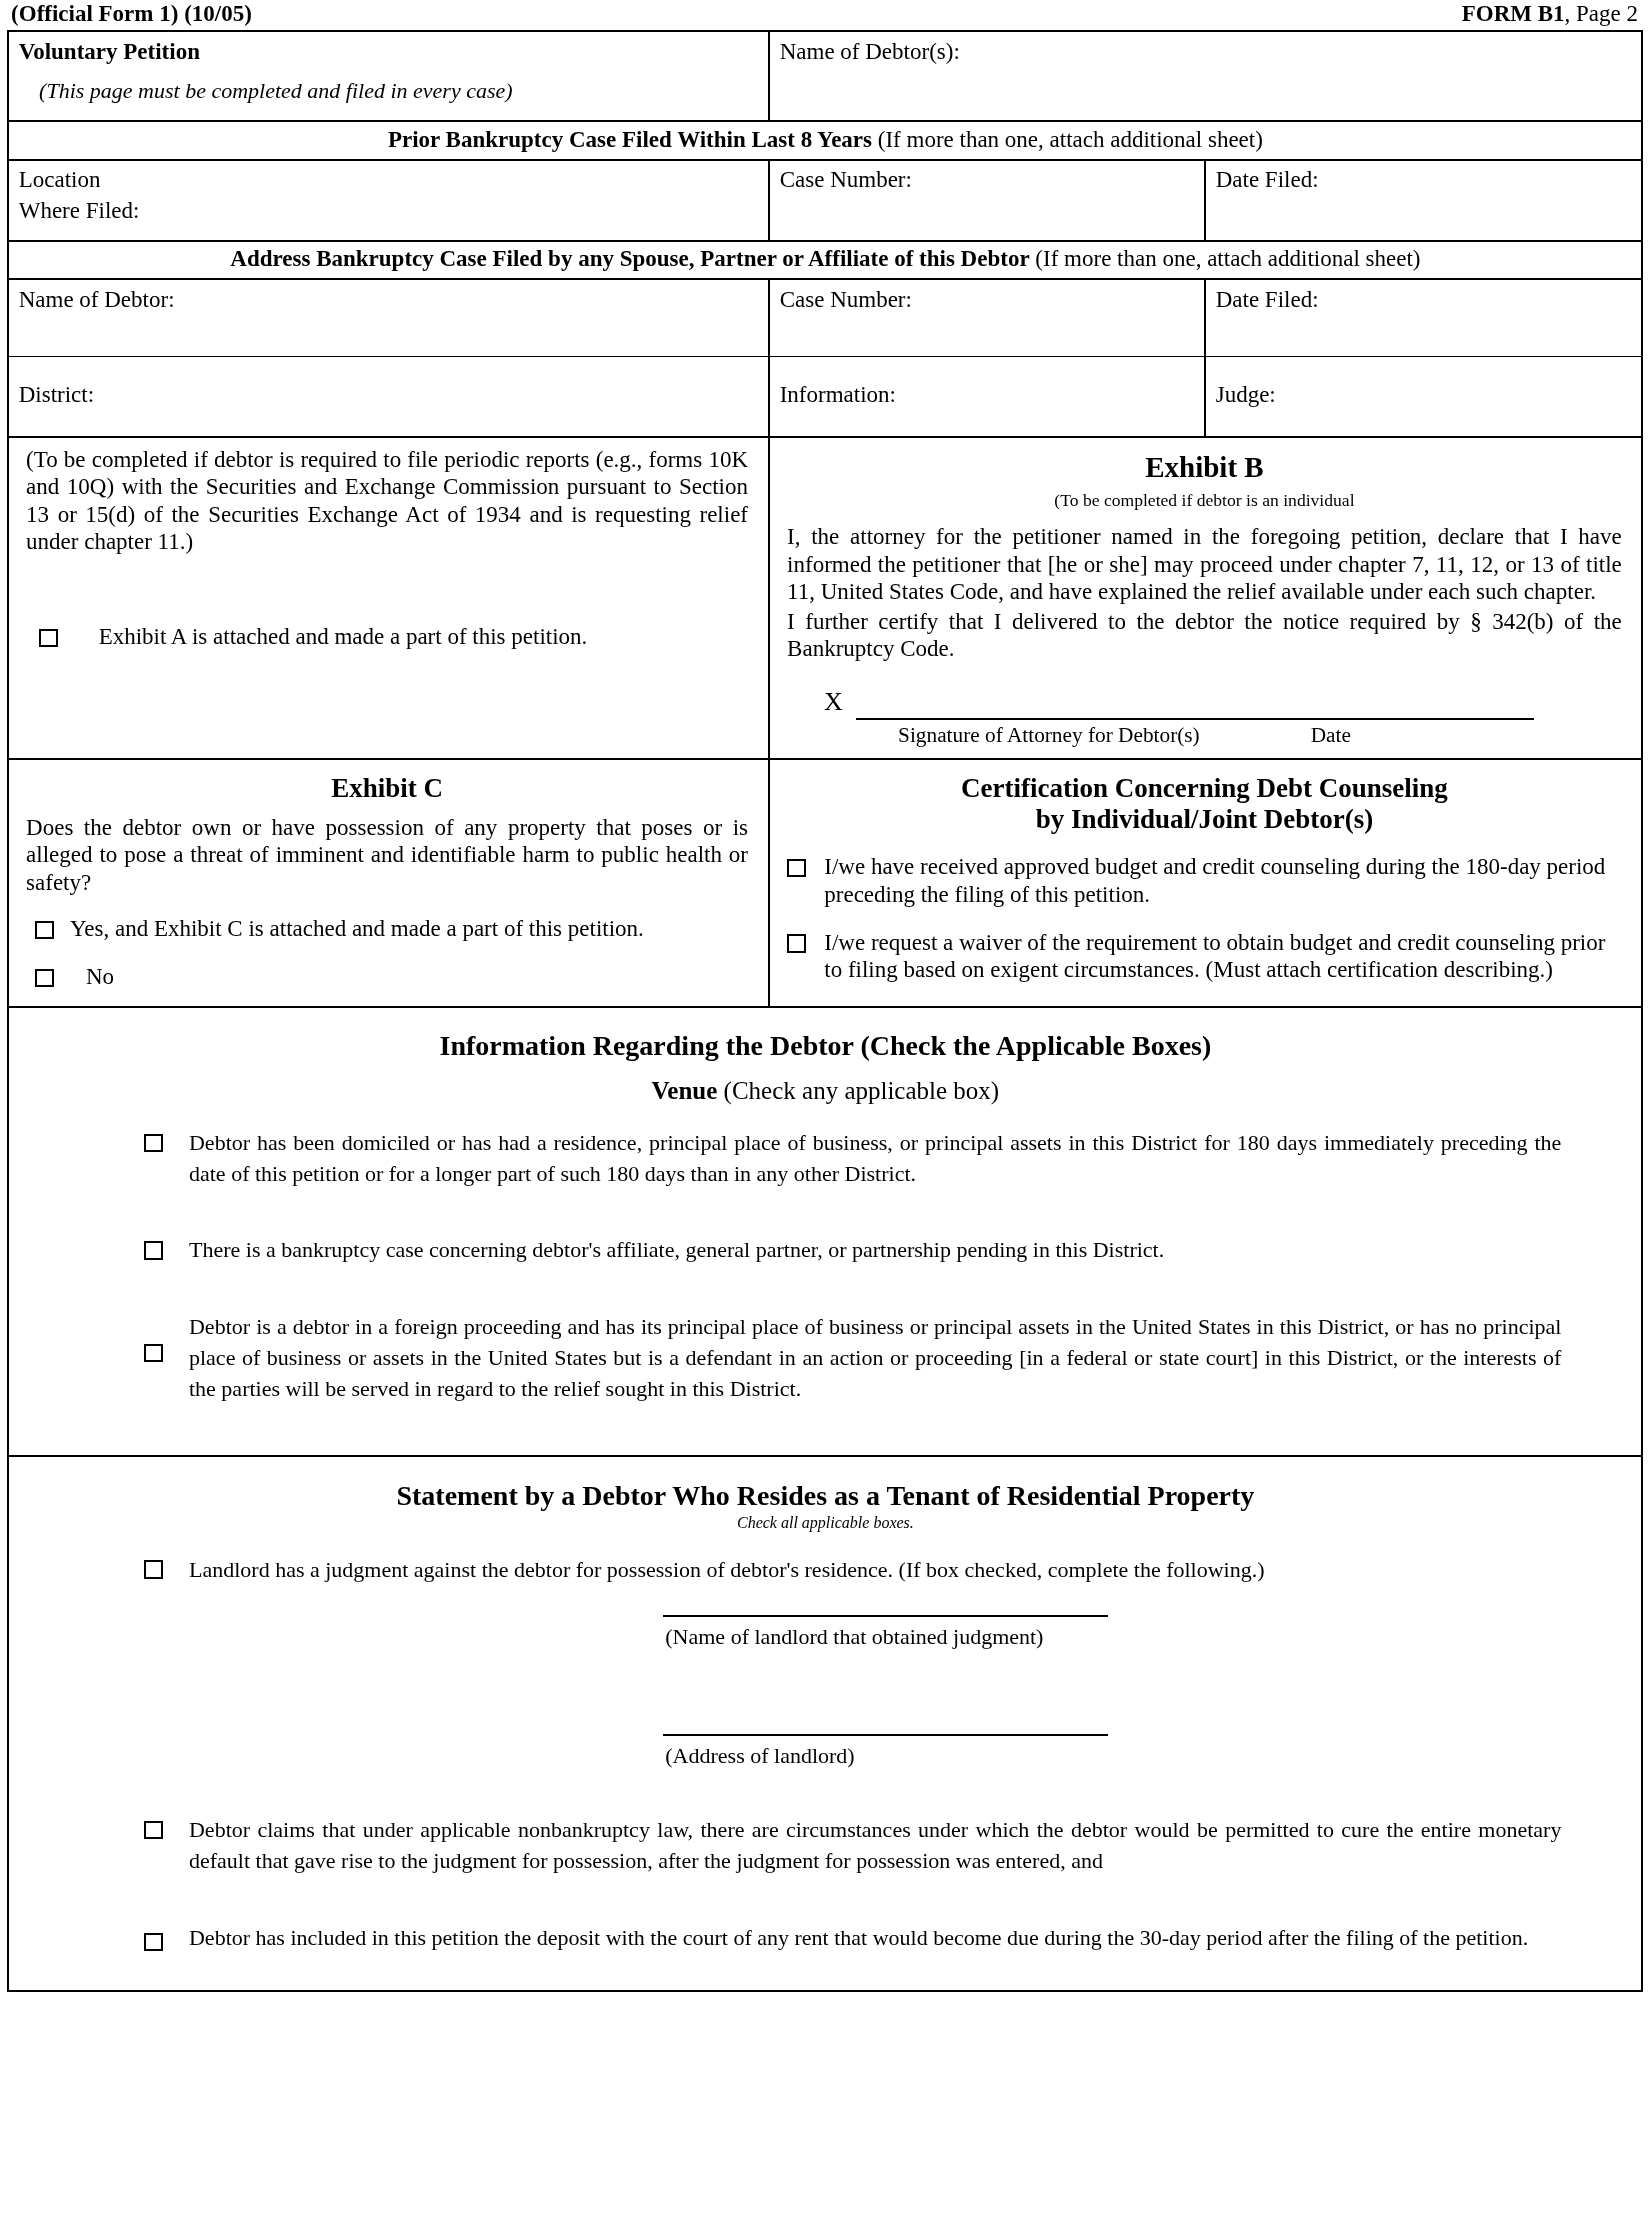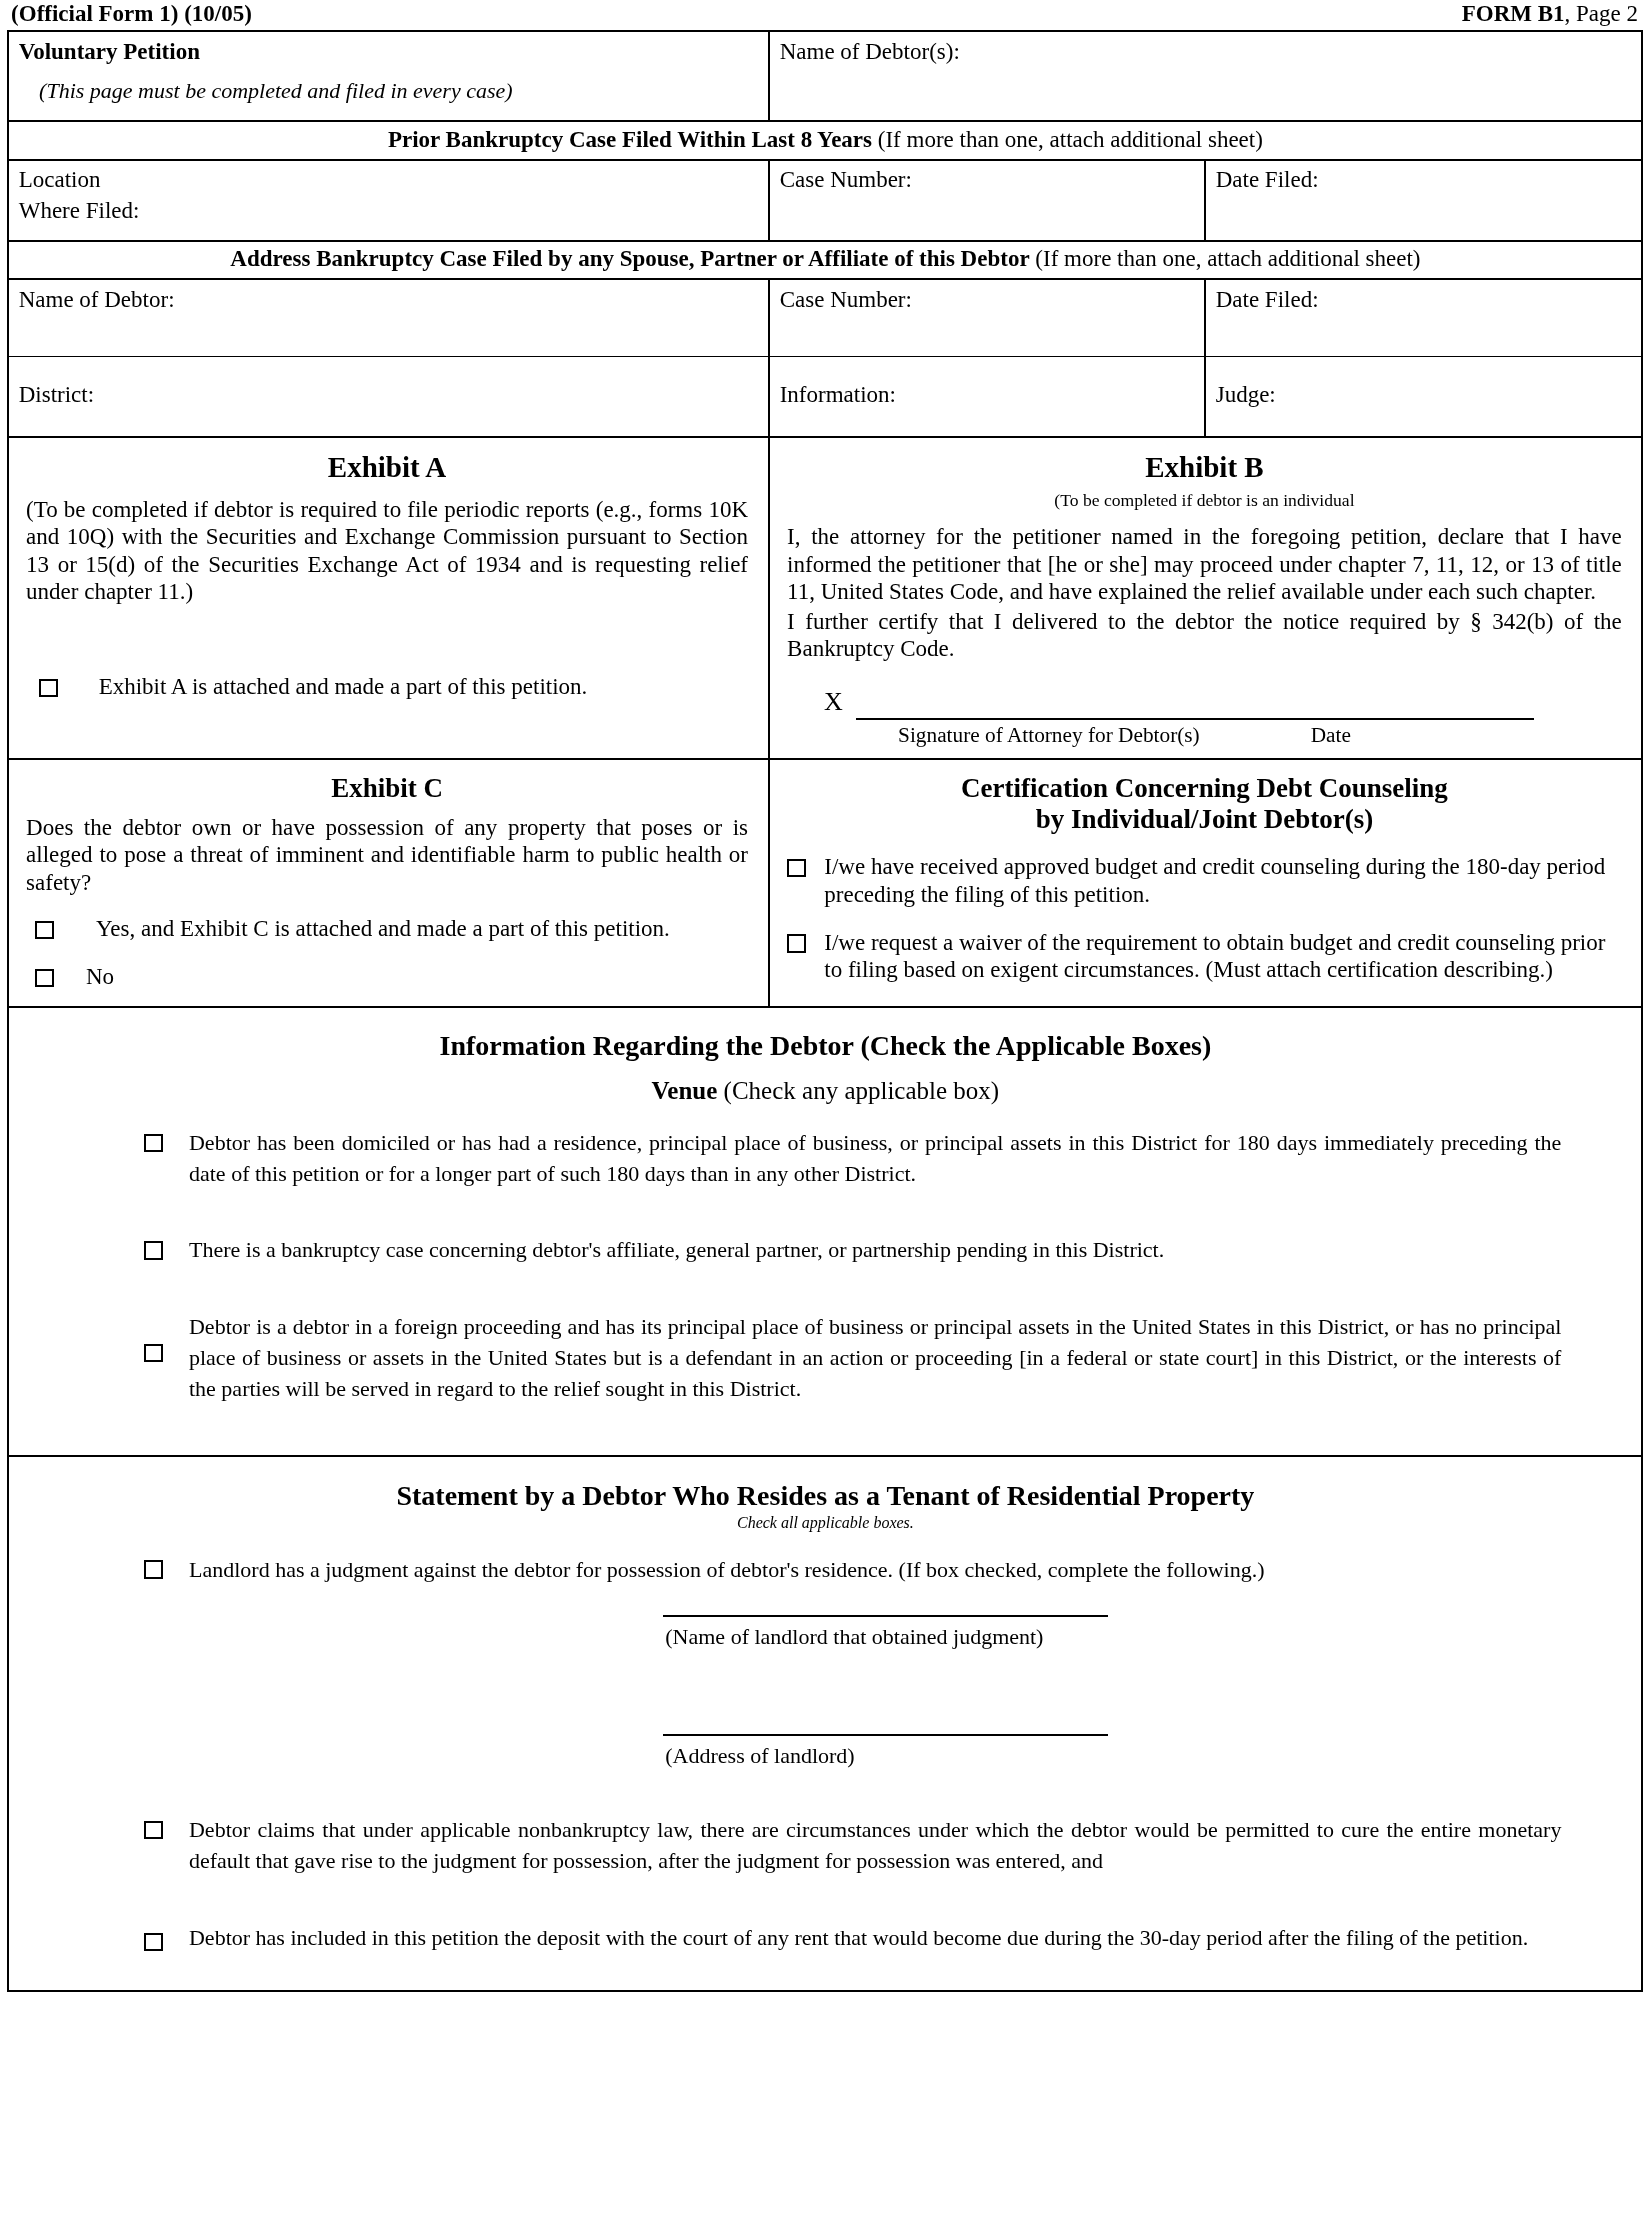--- a/index.html
+++ b/index.html
@@ -202,21 +202,20 @@
         <span>Information:</span>
       </div>
       <div class="cell c-right" style="padding-top:24px;">
         <span>Judge:</span>
       </div>
     </div>
 
     <div class="row rowline">
 
       <div class="cell c-left vdiv exhibit-ab" style="padding:7.4px 20.4px 9.3px 16.7px;">
-        <div class="h-big">Exhibit A</div>
         <div class="para just">(To be completed if debtor is required to file periodic reports (e.g., forms 10K and 10Q) with the Securities and Exchange Commission pursuant to Section 13 or 15(d) of the Securities Exchange Act of 1934 and is requesting relief under chapter 11.)</div>
         <div class="cbrow" style="margin-top:67px;padding-left:13px;">
           <span class="cb"></span>
           <span class="cbtext" style="margin-left:41px;">Exhibit A is attached and made a part of this petition.</span>
         </div>
       </div>
 
       <div class="cell exhibit-ab" style="width:870px;padding:7.4px 18.6px 9.3px 16.7px;">
         <div class="h-big" style="margin-bottom:3.7px;">Exhibit B</div>
         <div class="sub-small" style="margin-top:0;">
@@ -235,21 +234,21 @@
       </div>
     </div>
 
     <div class="row rowline">
 
       <div class="cell c-left vdiv exhibit-cd" style="padding:7.4px 20.4px 15px 16.7px;">
         <div class="h-mid">Exhibit C</div>
         <div class="para just" style="margin-bottom:18.6px;">Does the debtor own or have possession of any property that poses or is alleged to pose a threat of imminent and identifiable harm to public health or safety?</div>
         <div class="cbrow" style="margin-bottom:20.4px;padding-left:9.3px;">
           <span class="cb"></span>
-          <span class="cbtext" style="margin-left:42px;">Yes, and Exhibit C is attached and made a part of this petition.</span>
+          <span class="cbtext" style="margin-left:16px;">Yes, and Exhibit C is attached and made a part of this petition.</span>
         </div>
         <div class="cbrow" style="padding-left:9.3px;">
           <span class="cb"></span>
           <span class="cbtext" style="margin-left:32px;">No</span>
         </div>
       </div>
 
       <div class="cell exhibit-cd" style="width:870px;padding:7.4px 18.6px 15px 16.7px;">
         <div class="h-mid" style="margin-bottom:16.7px;">
           <div>Certification Concerning Debt Counseling</div>

